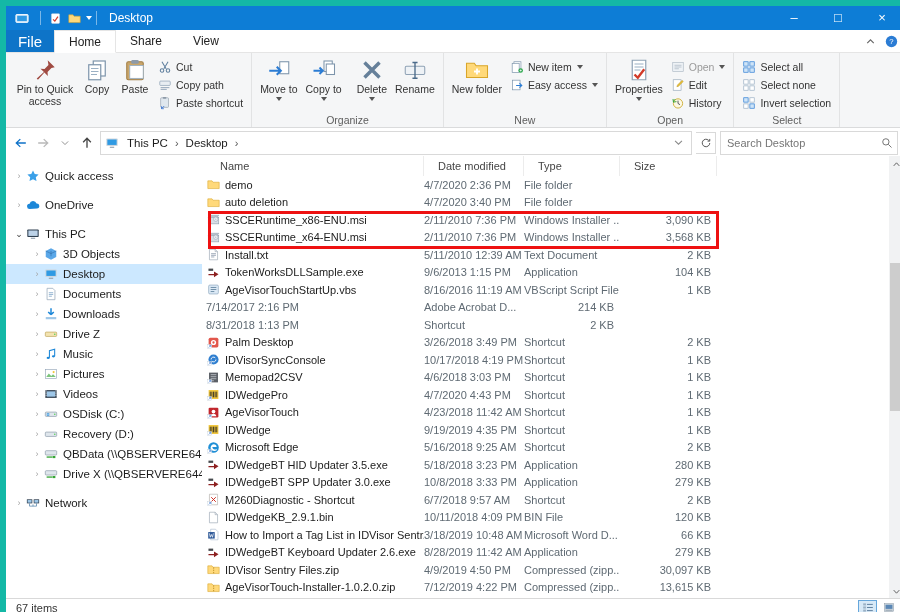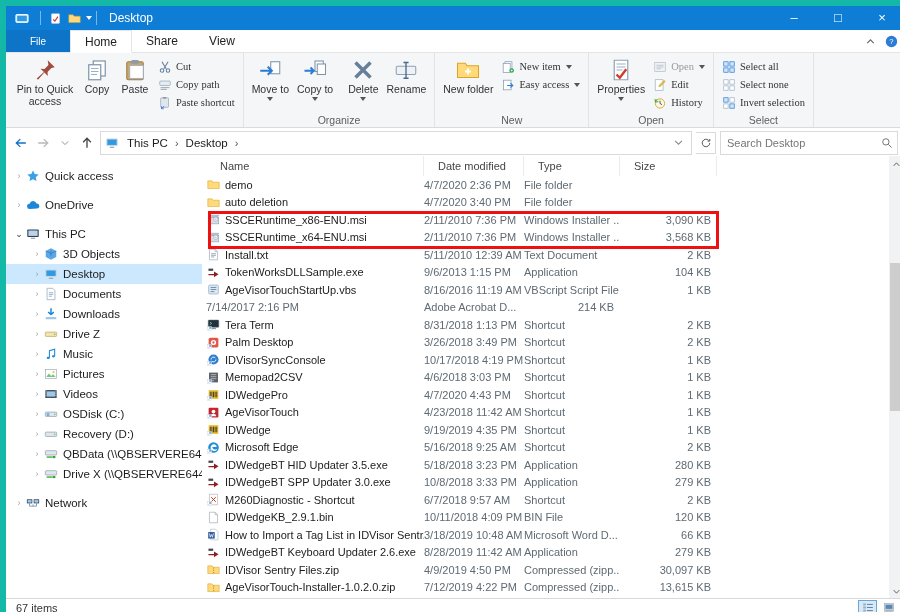--- a/index.html
+++ b/index.html
@@ -14,36 +14,36 @@
   .tb-sep{width:1px;height:14px;background:rgba(255,255,255,.45);margin:0 4px}
   .qat{display:flex;align-items:center;gap:6px;margin:0 4px}
   .qat .icon{width:13px;height:13px}
   .qat-caret{width:0;height:0;border-left:3.5px solid transparent;border-right:3.5px solid transparent;border-top:4px solid #fff;margin-left:1px}
   .tb-title{font-size:12px;margin-left:8px;flex:1}
   .winctl{display:flex;height:24px}
   .winctl button{width:44px;height:24px;border:none;background:transparent;color:#fff;font-size:13px;line-height:24px;padding:0;font-family:inherit}
 
   
   .tabsrow{height:22px;background:#fff;display:flex;align-items:stretch;border-bottom:1px solid #e5e5e5;position:relative}
-  .tab-file{width:64px;background:#0e74c8;color:#fff;font-size:10px;display:flex;align-items:center;justify-content:center}
+  .tab-file{width:48px;background:#0e74c8;color:#fff;font-size:15px;display:flex;align-items:center;justify-content:center}
   .tab{min-width:48px;padding:0 6px;font-size:12px;color:#222;display:flex;align-items:center;justify-content:center}
   .tab.active{background:#fff;border:1px solid #e5e5e5;border-bottom:1px solid #fff;margin-bottom:-1px}
   .tabs-right{position:absolute;right:6px;top:0;height:22px;display:flex;align-items:center;gap:8px}
   .tabs-right .icon{width:13px;height:13px}
 
   
   .ribbon{height:74px;background:#f5f6f7;display:flex;align-items:stretch;border-bottom:1px solid #dadbdc;padding-left:2px}
   .rgroup{position:relative;display:flex;align-items:flex-start;padding:2px 4px 14px 4px;border-right:1px solid #e2e3e4}
   .rgroup-label{position:absolute;left:0;right:0;bottom:1px;text-align:center;font-size:10.5px;color:#5d5d5d}
   .rb-big{display:flex;flex-direction:column;align-items:center;min-width:38px;max-width:66px;padding:2px 3px;border:1px solid transparent;background:transparent;font-family:inherit;font-size:10.5px;color:#333;line-height:1.15}
   .rb-big .icon{width:24px;height:24px;margin-bottom:1px}
   .rb-big .lbl{text-align:center;white-space:normal}
   .car{width:0;height:0;border-left:3px solid transparent;border-right:3px solid transparent;border-top:4px solid #555;margin-top:2px}
   .rb-stack{display:flex;flex-direction:column;justify-content:flex-start;gap:1px;padding-top:3px}
-  .rb-sm{display:flex;align-items:center;gap:4px;height:17px;border:1px solid transparent;background:transparent;font-family:Liberation Serif, serif;font-size:10.5px;color:#333;padding:0 3px}
+  .rb-sm{display:flex;align-items:center;gap:4px;height:17px;border:1px solid transparent;background:transparent;font-family:Liberation Sans, sans-serif;font-size:10.5px;color:#333;padding:0 3px}
   .rb-sm .icon{width:14px;height:14px}
   .rb-sm.disabled{color:#9a9a9a}
   .rb-sm .car{margin-top:0;margin-left:1px}
   .rsep{width:1px;background:#e2e3e4;margin:4px 3px 14px 3px}
 
   
   .addr{height:29px;display:flex;align-items:center;background:#fff;border-bottom:1px solid #e6e6e6;padding:0 6px;gap:4px}
   .nav-btn{width:18px;height:18px;border:none;background:transparent;padding:0;display:flex;align-items:center;justify-content:center}
   .nav-btn .icon{width:14px;height:14px}
   .nav-btn.small .icon{width:10px;height:10px}
@@ -723,32 +723,20 @@
             <div class="fmeta">8/16/2016 11:19 AM</div>
             <div class="fmeta">VBScript Script File</div>
             <div class="fsize">1 KB</div>
           </div>
           <div class="frow">
             <div class="fmeta">7/14/2017 2:16 PM</div>
             <div class="fmeta">Adobe Acrobat D...</div>
             <div class="fsize">214 KB</div>
           </div>
           <div class="frow">
-            <div class="fname">
-              <span class="icon">
-                <svg viewBox="0 0 16 16">
-                  <rect x="1.5" y="2.5" width="13" height="9" rx="1" fill="#23313f" stroke="#5a6c7d" stroke-width=".6"></rect>
-                  <path d="M3.5 5l2.2 1.7-2.2 1.7" stroke="#7de37d" stroke-width="1" fill="none"></path>
-                  <rect x="5" y="12.3" width="6" height="1.5" fill="#8b98a5"></rect>
-                  <rect x="1" y="10.5" width="4.8" height="4.8" fill="#fff" stroke="#b5c4d2" stroke-width=".4"></rect>
-                  <path d="M2.1 14.2l2.4-2.4M4.7 13.6v-2H2.7" stroke="#2667c9" stroke-width=".7" fill="none"></path>
-                </svg>
-              </span>
-              <span>Tera Term</span>
-            </div>
             <div class="fmeta">8/31/2018 1:13 PM</div>
             <div class="fmeta">Shortcut</div>
             <div class="fsize">2 KB</div>
           </div>
           <div class="frow">
             <div class="fname">
               <span class="icon">
                 <svg viewBox="0 0 16 16">
                   <rect x="2" y="2" width="12" height="12" rx="2" fill="#e2574c"></rect>
                   <circle cx="8" cy="8" r="3.2" fill="#fff"></circle>

